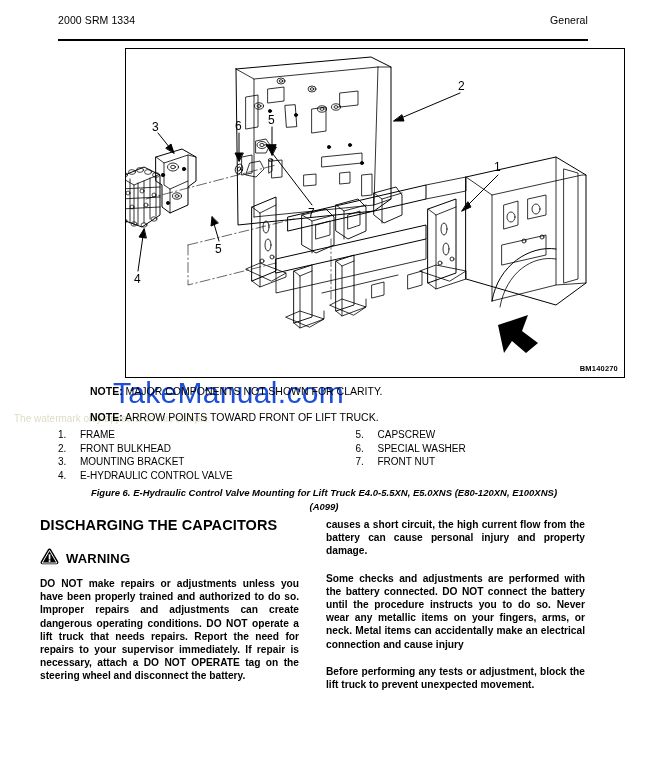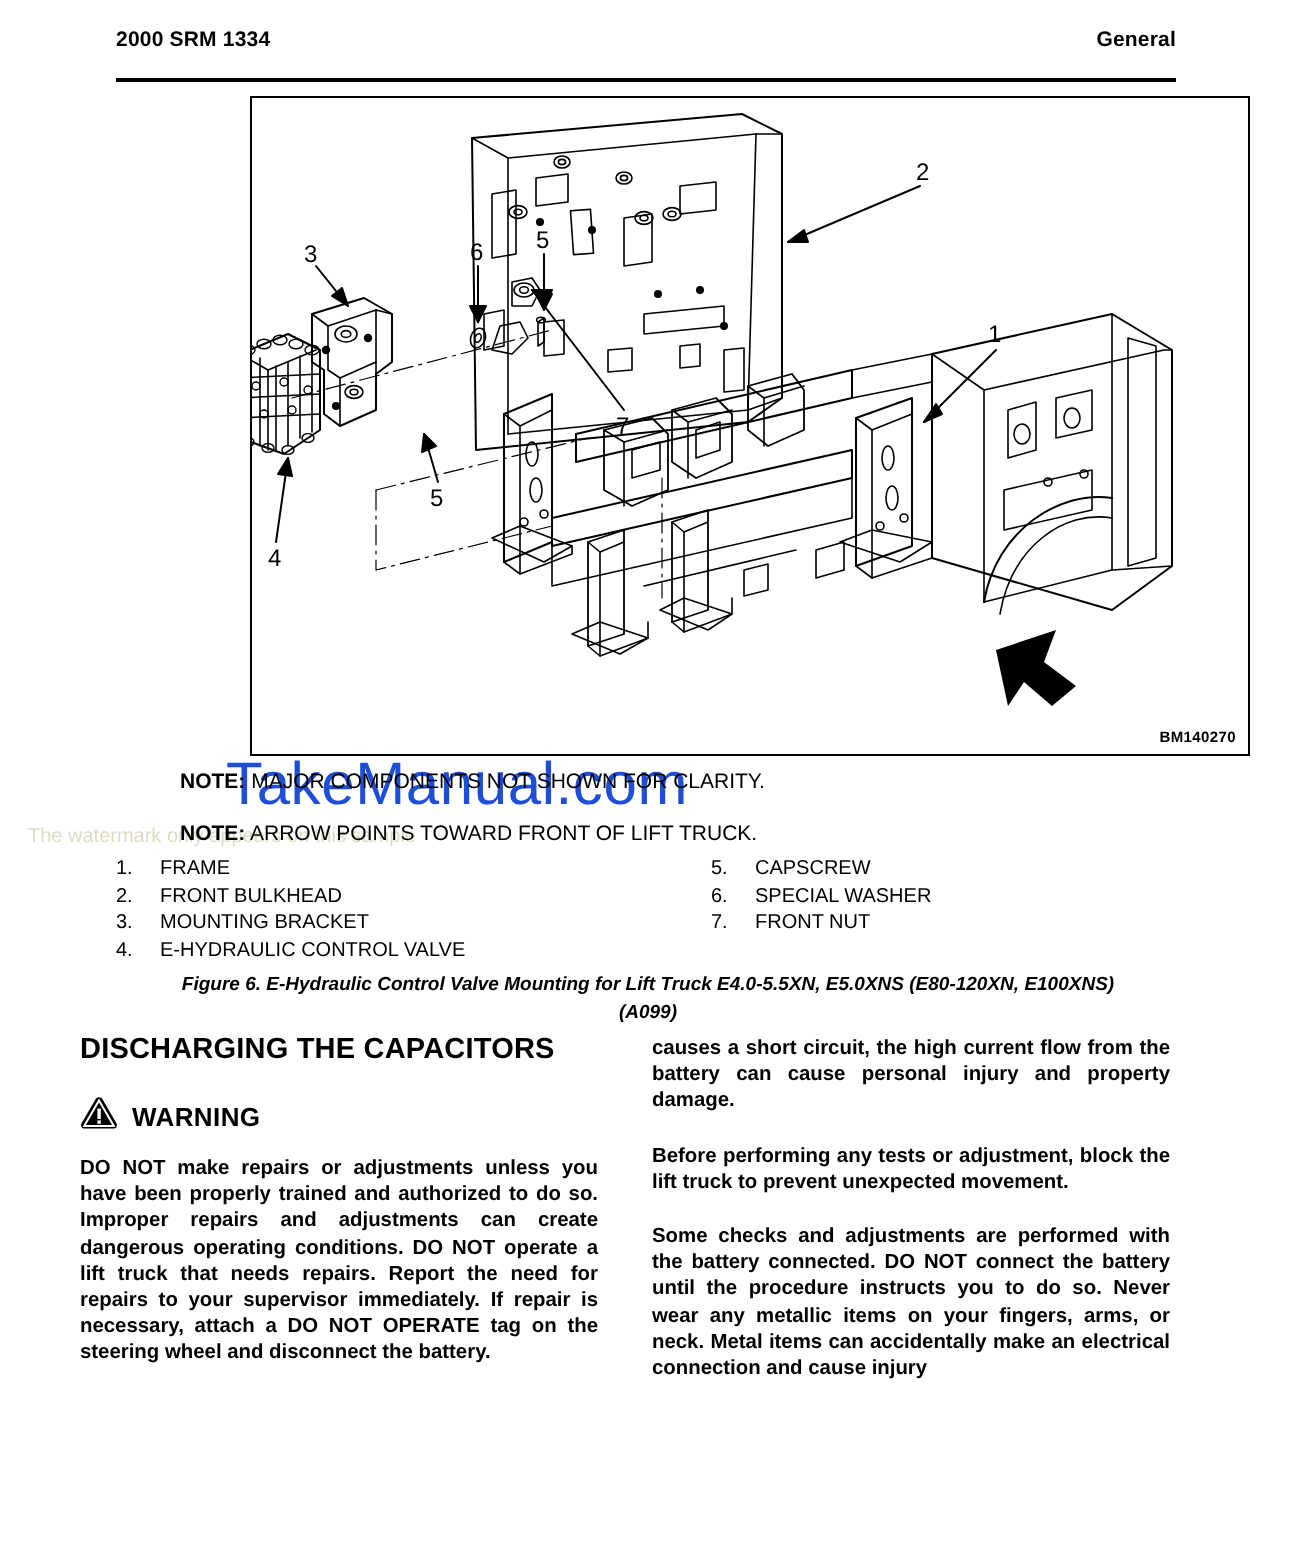--- a/index.html
+++ b/index.html
@@ -19,21 +19,21 @@
   
   .page-header {
     position: absolute;
     left: 58px;
     top: 14px;
     width: 530px;
     display: flex;
     justify-content: space-between;
     align-items: baseline;
     font-size: 10.5px;
-    font-weight: bold;
+    font-weight: normal;
     letter-spacing: 0.1px;
   }
   .header-rule {
     position: absolute;
     left: 58px;
     top: 39px;
     width: 530px;
     height: 2px;
     background: #000;
   }
@@ -482,16 +482,16 @@
         </svg>
       </span>
       <span class="warning-label">WARNING</span>
     </div>
 
     <p class="body-text">DO NOT make repairs or adjustments unless you have been properly trained and authorized to do so. Improper repairs and adjustments can create dangerous operating conditions. DO NOT operate a lift truck that needs repairs. Report the need for repairs to your supervisor immediately. If repair is necessary, attach a DO NOT OPERATE tag on the steering wheel and disconnect the battery.</p>
   </div>
 
   <div class="col right">
     <p class="body-text">causes a short circuit, the high current flow from the battery can cause personal injury and property damage.</p>
+    <p class="body-text">Some checks and adjustments are performed with the battery connected. DO NOT connect the battery until the procedure instructs you to do so. Never wear any metallic items on your fingers, arms, or neck. Metal items can accidentally make an electrical connection and cause injury</p>
     <p class="body-text">Before performing any tests or adjustment, block the lift truck to prevent unexpected movement.</p>
-    <p class="body-text">Some checks and adjustments are performed with the battery connected. DO NOT connect the battery until the procedure instructs you to do so. Never wear any metallic items on your fingers, arms, or neck. Metal items can accidentally make an electrical connection and cause injury</p>
   </div>
 </div>
 
 </body></html>

